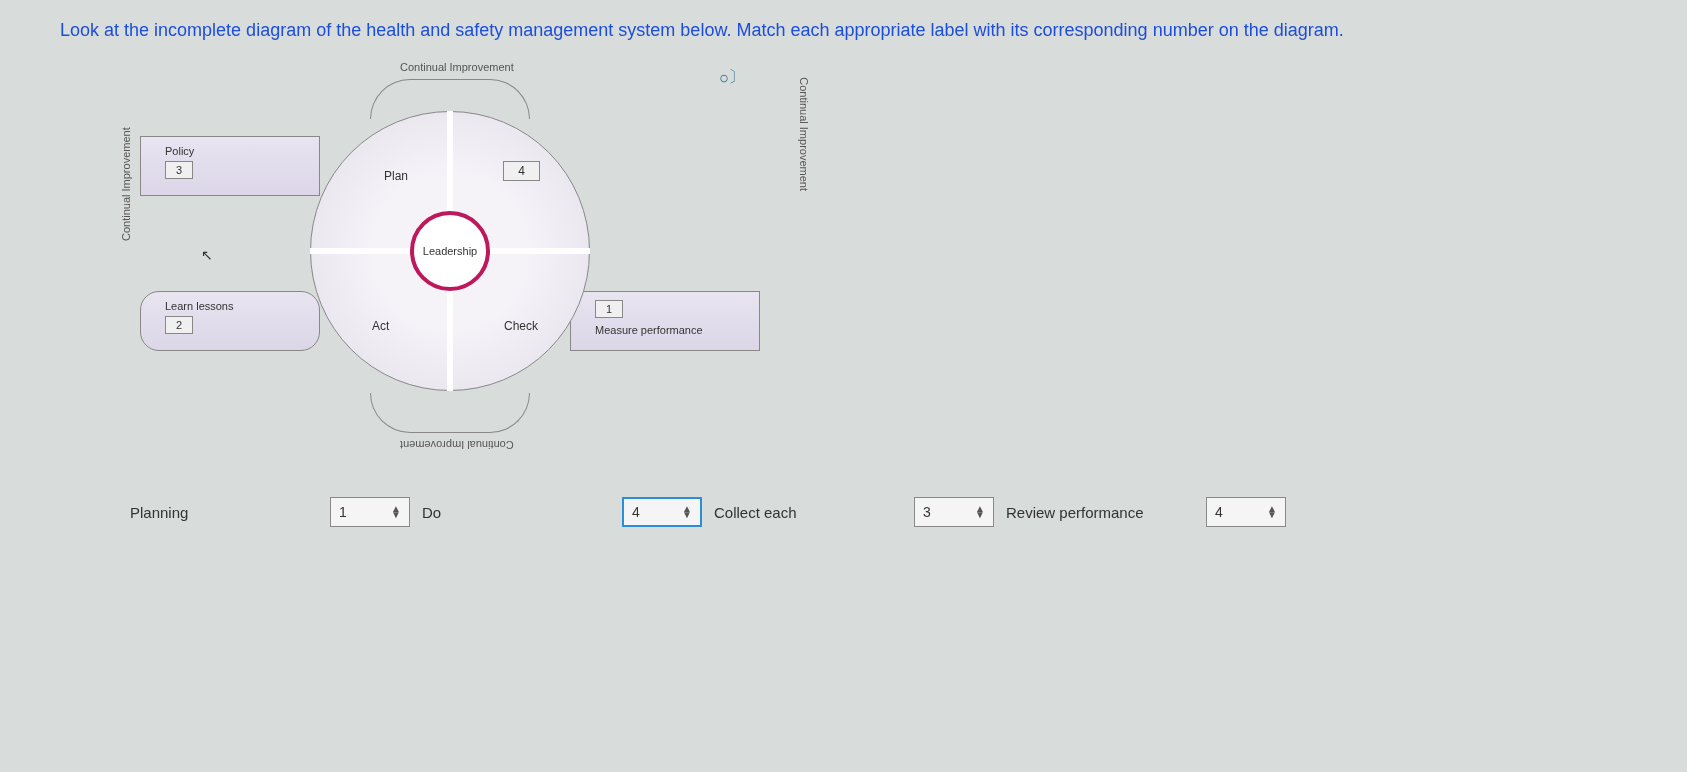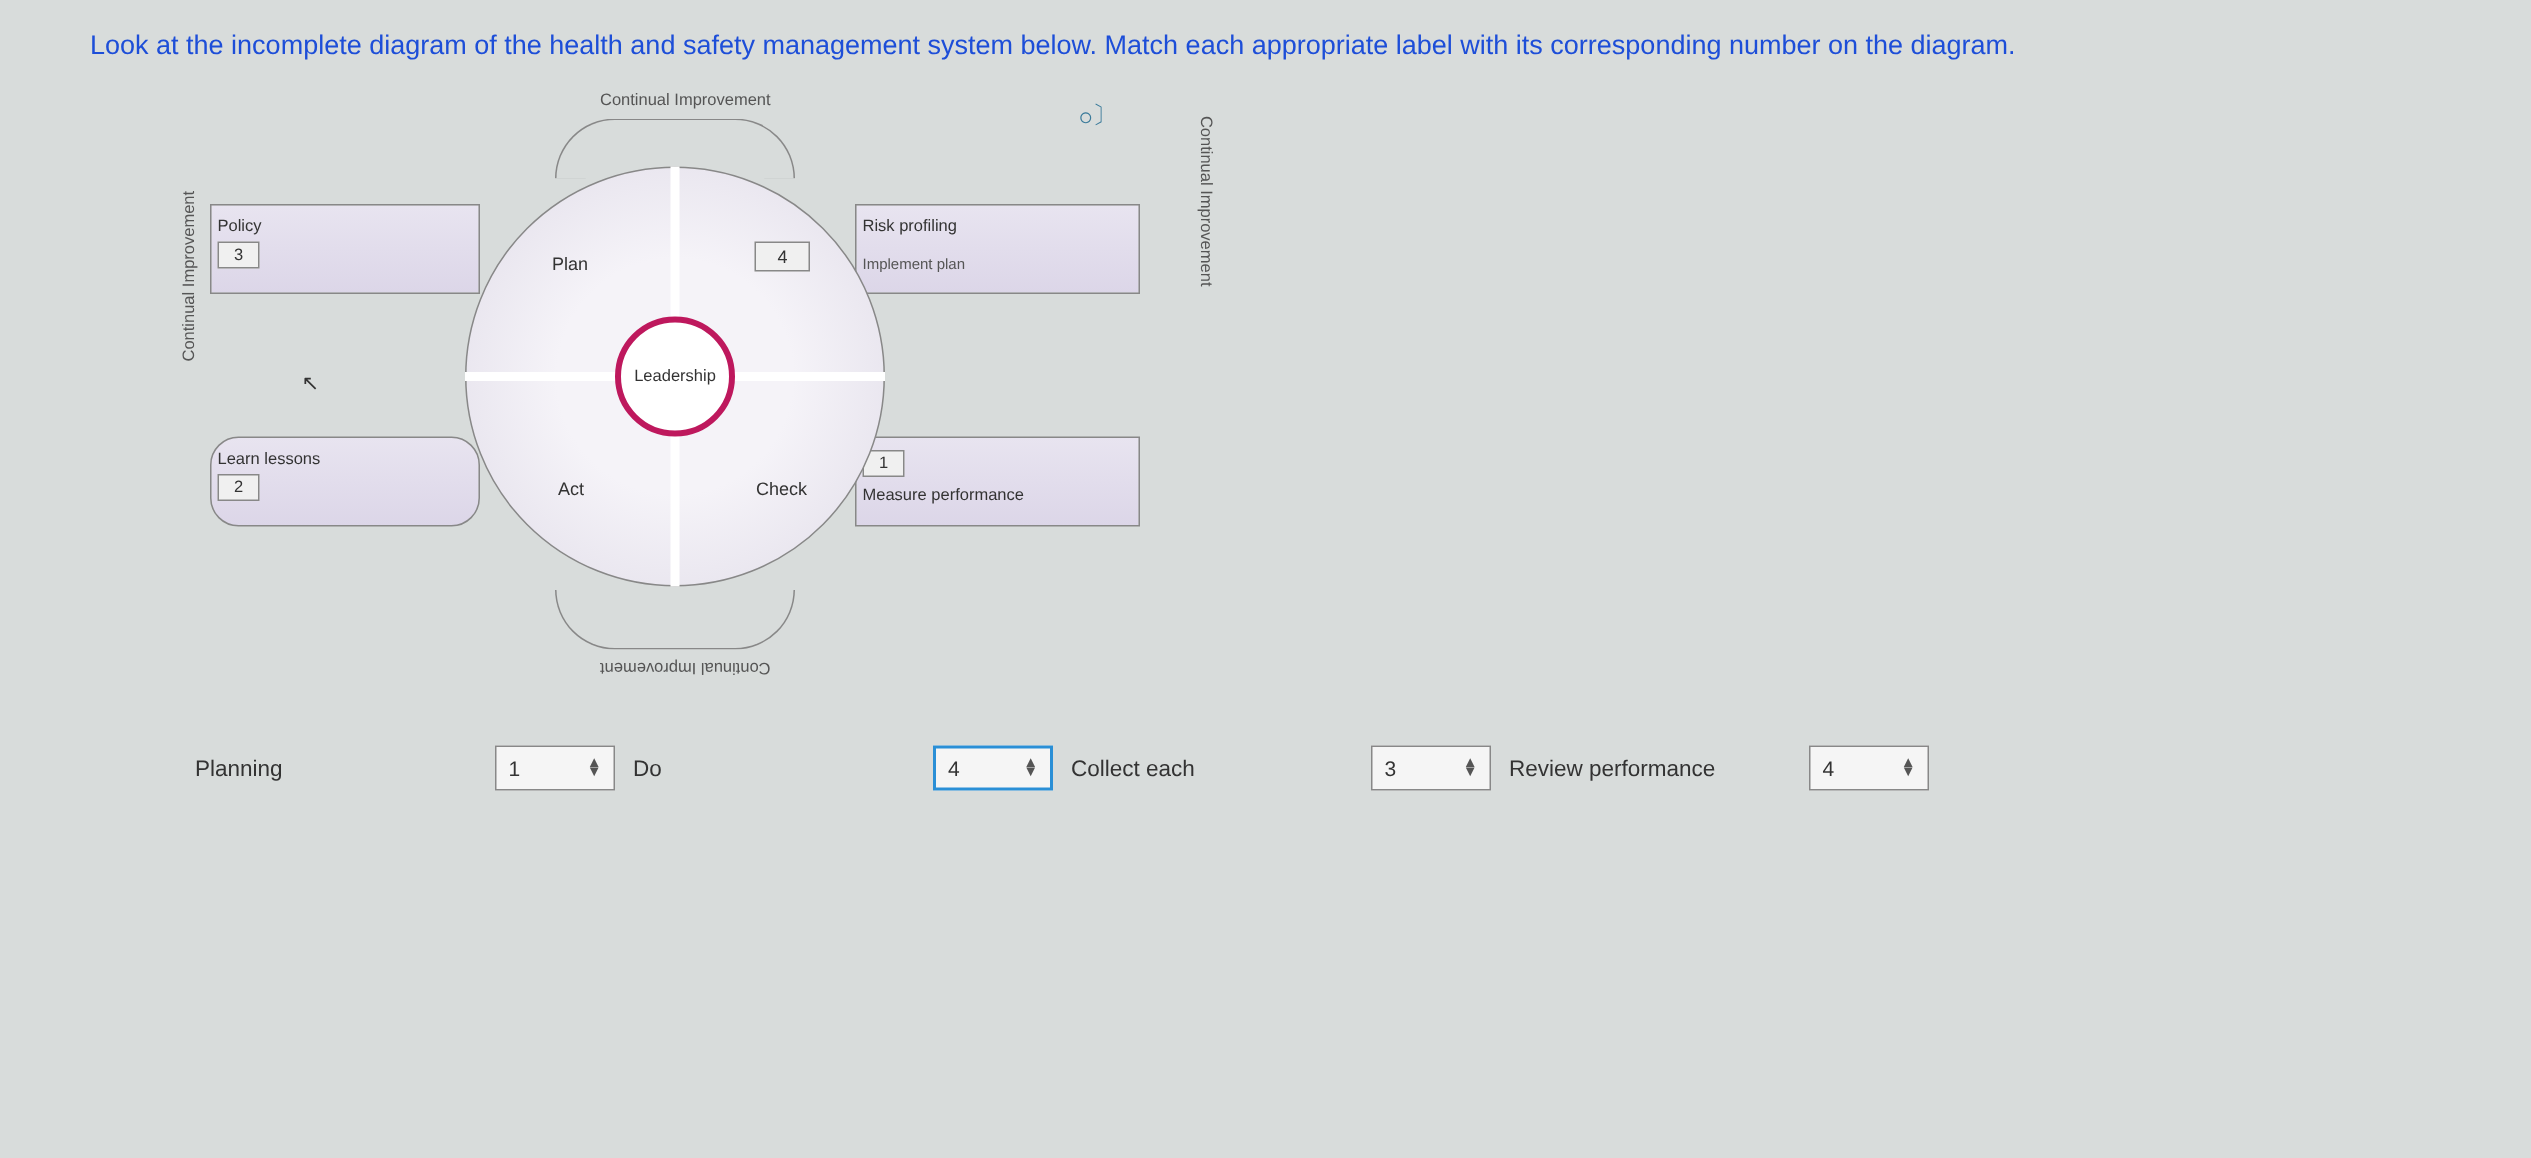--- a/index.html
+++ b/index.html
@@ -31,21 +31,21 @@
     border-radius: 80px 80px 0 0;
   }
   .arc-top { top: 18px; left: 250px; }
   .arc-bottom { bottom: 28px; left: 250px; transform: rotate(180deg); }
 
   
   .rect {
     position: absolute;
     border: 1px solid #888;
     background: linear-gradient(to bottom, #e8e4f0, #dcd6e8);
-    padding: 8px 4px;
+    padding: 8px 24px;
     font-size: 11px;
   }
   .rect-policy { top: 75px; left: 20px; width: 180px; height: 60px; }
   .rect-risk   { top: 75px; right: 60px; width: 190px; height: 60px; }
   .rect-learn  { top: 230px; left: 20px; width: 180px; height: 60px; border-radius: 19px; }
   .rect-meas   { top: 230px; right: 60px; width: 190px; height: 60px; }
   .rect .sub { font-size: 10px; color: #555; margin-top: 14px; }
   .numbox {
     display: inline-block; border: 1px solid #888; background: #f0f0f0;
     padding: 2px 10px; margin-top: 4px; font-size: 11px;
@@ -62,21 +62,21 @@
   }
   .inner-ring {
     position: absolute; left: 50%; top: 50%; transform: translate(-50%,-50%);
     width: 80px; height: 80px; border: 4px solid #be185d; border-radius: 50%;
     background: #fff; display: flex; align-items: center; justify-content: center;
     font-size: 11px; z-index: 5;
   }
   .divider-v { position:absolute; left:50%; top:0; bottom:0; width:6px; background:#fff; transform:translateX(-50%); z-index:2;}
   .divider-h { position:absolute; top:50%; left:0; right:0; height:6px; background:#fff; transform:translateY(-50%); z-index:2;}
   .quad { position: absolute; font-size: 12px; z-index: 3; }
-  .q-plan  { top: 58px; left: 58px; }
+  .q-plan  { top: 58px; left: 74px; }
   .q-four  { top: 50px; right: 50px; border:1px solid #888; background:#f0f0f0; padding:2px 14px; }
   .q-act   { bottom: 58px; left: 62px; }
   .q-check { bottom: 58px; right: 52px; }
 
   
   .cursor-icon { position: absolute; top: 110px; left: 60px; font-size: 14px; z-index: 10; }
 
   
   .focus-ic { position:absolute; top:5px; left:590px; color:#3a7a9a; font-size:16px; }
 
@@ -107,24 +107,20 @@
     <div class="curve-right">Continual Improvement</div>
 
     <span class="focus-ic">�၀〕</span>
 
     <div class="rect rect-policy">
       <div>Policy</div>
       <span class="numbox">3</span>
       <span class="cursor-icon">↖</span>
     </div>
 
-    <div class="rect rect-risk">
-      <div>Risk profiling</div>
-      <div class="sub">Implement plan</div>
-    </div>
 
     <div class="rect rect-learn">
       <div>Learn lessons</div>
       <span class="numbox">2</span>
     </div>
 
     <div class="rect rect-meas">
       <span class="numbox" style="margin-top:0">1</span>
       <div style="margin-top:6px">Measure performance</div>
     </div>

